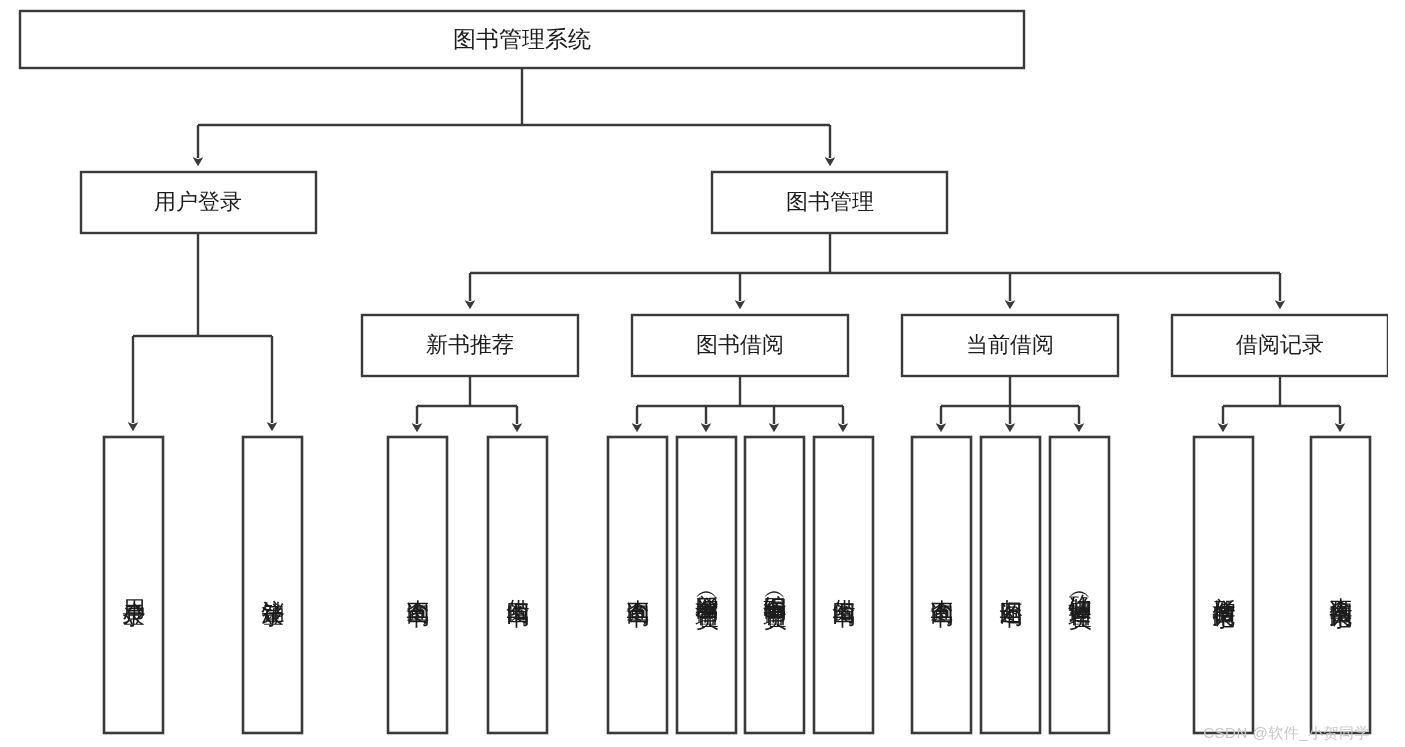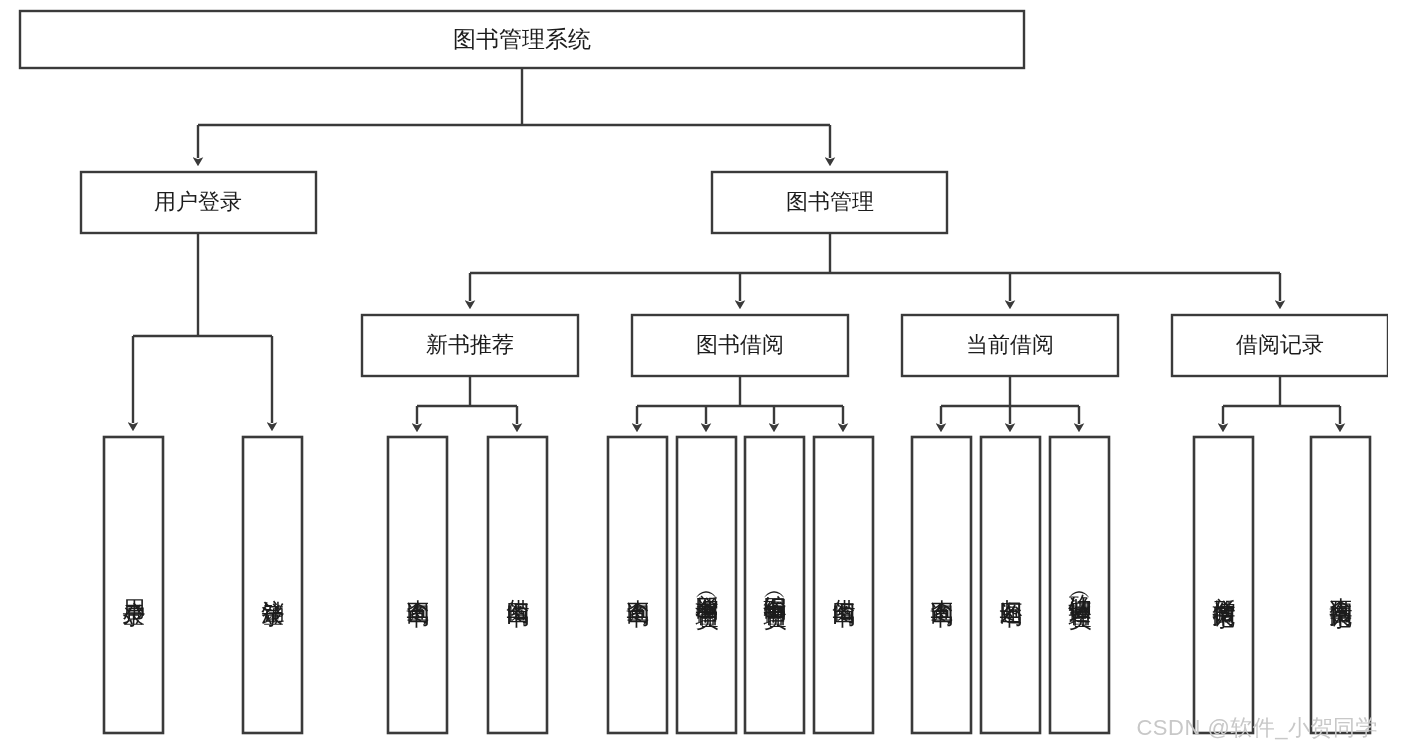--- a/index.html
+++ b/index.html
@@ -67,24 +67,24 @@
     font-family: "Liberation Sans", "DejaVu Sans", sans-serif;
     font-size: 23px;
     line-height: 1.04;
     letter-spacing: 2px;
     color: #1c1c1c;
     white-space: nowrap;
     text-align: center;
   }
   .watermark {
     position: absolute;
-    right: 10px;
+    right: 18px;
     bottom: 4px;
     font-family: "Liberation Sans", "DejaVu Sans", sans-serif;
-    font-size: 22px;
+    font-size: 15px;
     color: #c8c8c8;
     letter-spacing: 0.5px;
     white-space: nowrap;
     pointer-events: none;
   }
 </style>
 </head>
 <body>
 
 <div id="diagram-root">

